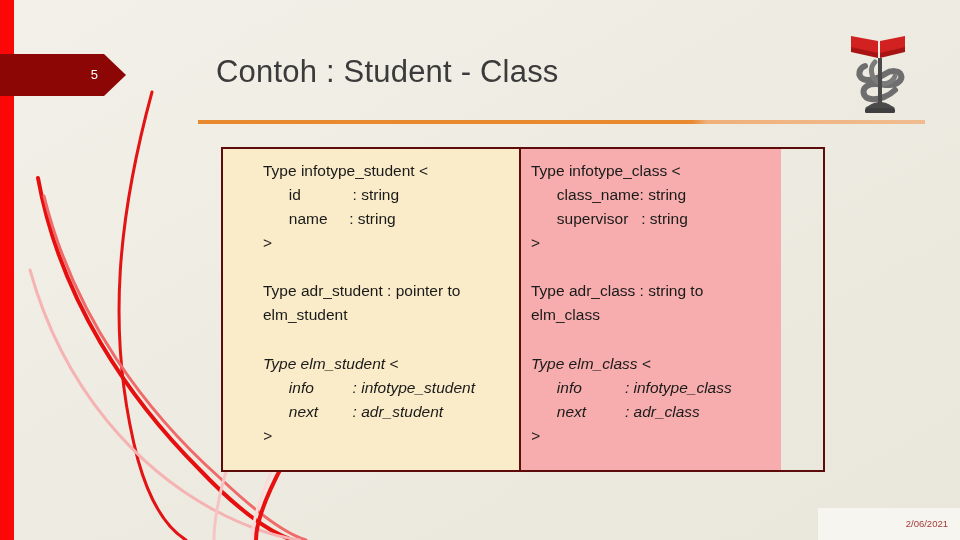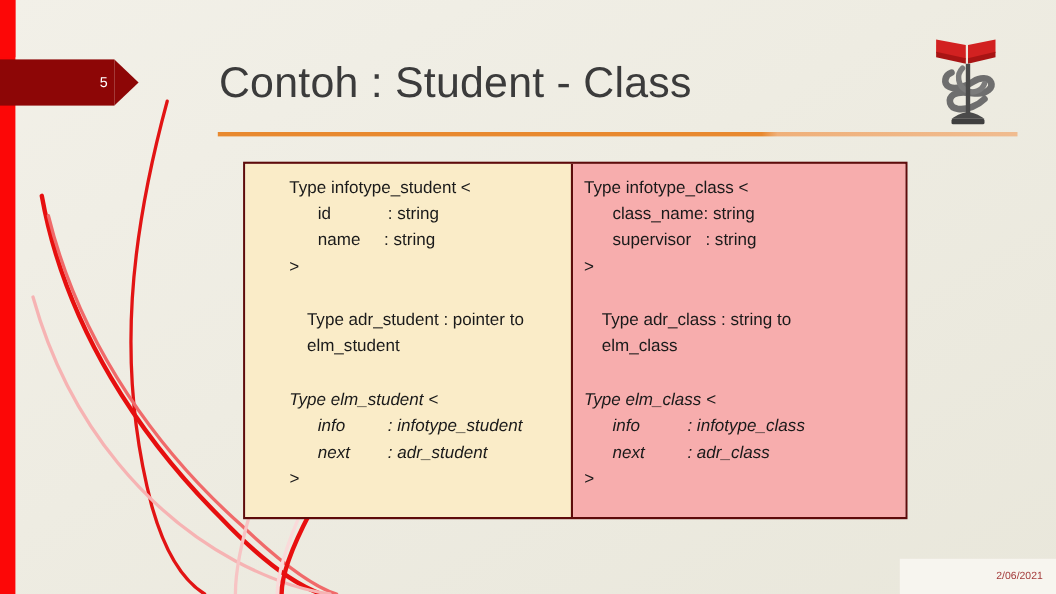--- a/index.html
+++ b/index.html
@@ -92,24 +92,24 @@
     height: 42px;
     line-height: 42px;
     text-align: right;
     color: #ffffff;
     font-size: 13px;
   }
 
   
   .title {
     position: absolute;
-    left: 199px;
+    left: 216px;
     top: 54px;
     width: 640px;
-    font-size: 39px;
+    font-size: 31px;
     color: #3b3b3b;
     letter-spacing: 0.2px;
     white-space: nowrap;
   }
   .title-rule {
     position: absolute;
     left: 198px;
     top: 120px;
     width: 727px;
     height: 4px;
@@ -141,32 +141,32 @@
     box-sizing: border-box;
     padding: 10px 8px 8px 10px;
   }
   .col-left {
     width: 298px;
     background: #faecc8;
     border-right: 2px solid #5e0b0b;
     padding-left: 40px;
   }
   .col-right {
-    width: 302px;
+    width: 260px;
     background: #f7adad;
   }
   .block {
     font-size: 15.5px;
     color: #1a1a1a;
     line-height: 24px;
     margin-bottom: 24px;
     white-space: pre;
   }
   .block:last-child { margin-bottom: 0; font-style: italic; }
-  .block.gap-sm { margin-bottom: 25px; margin-left: 16px; }
+  .block.gap-sm { margin-bottom: 25px; }
 
   .date {
     position: absolute;
     left: 828px;
     top: 518px;
     width: 120px;
     text-align: right;
     font-size: 9.5px;
     color: #a33a3a;
   }

